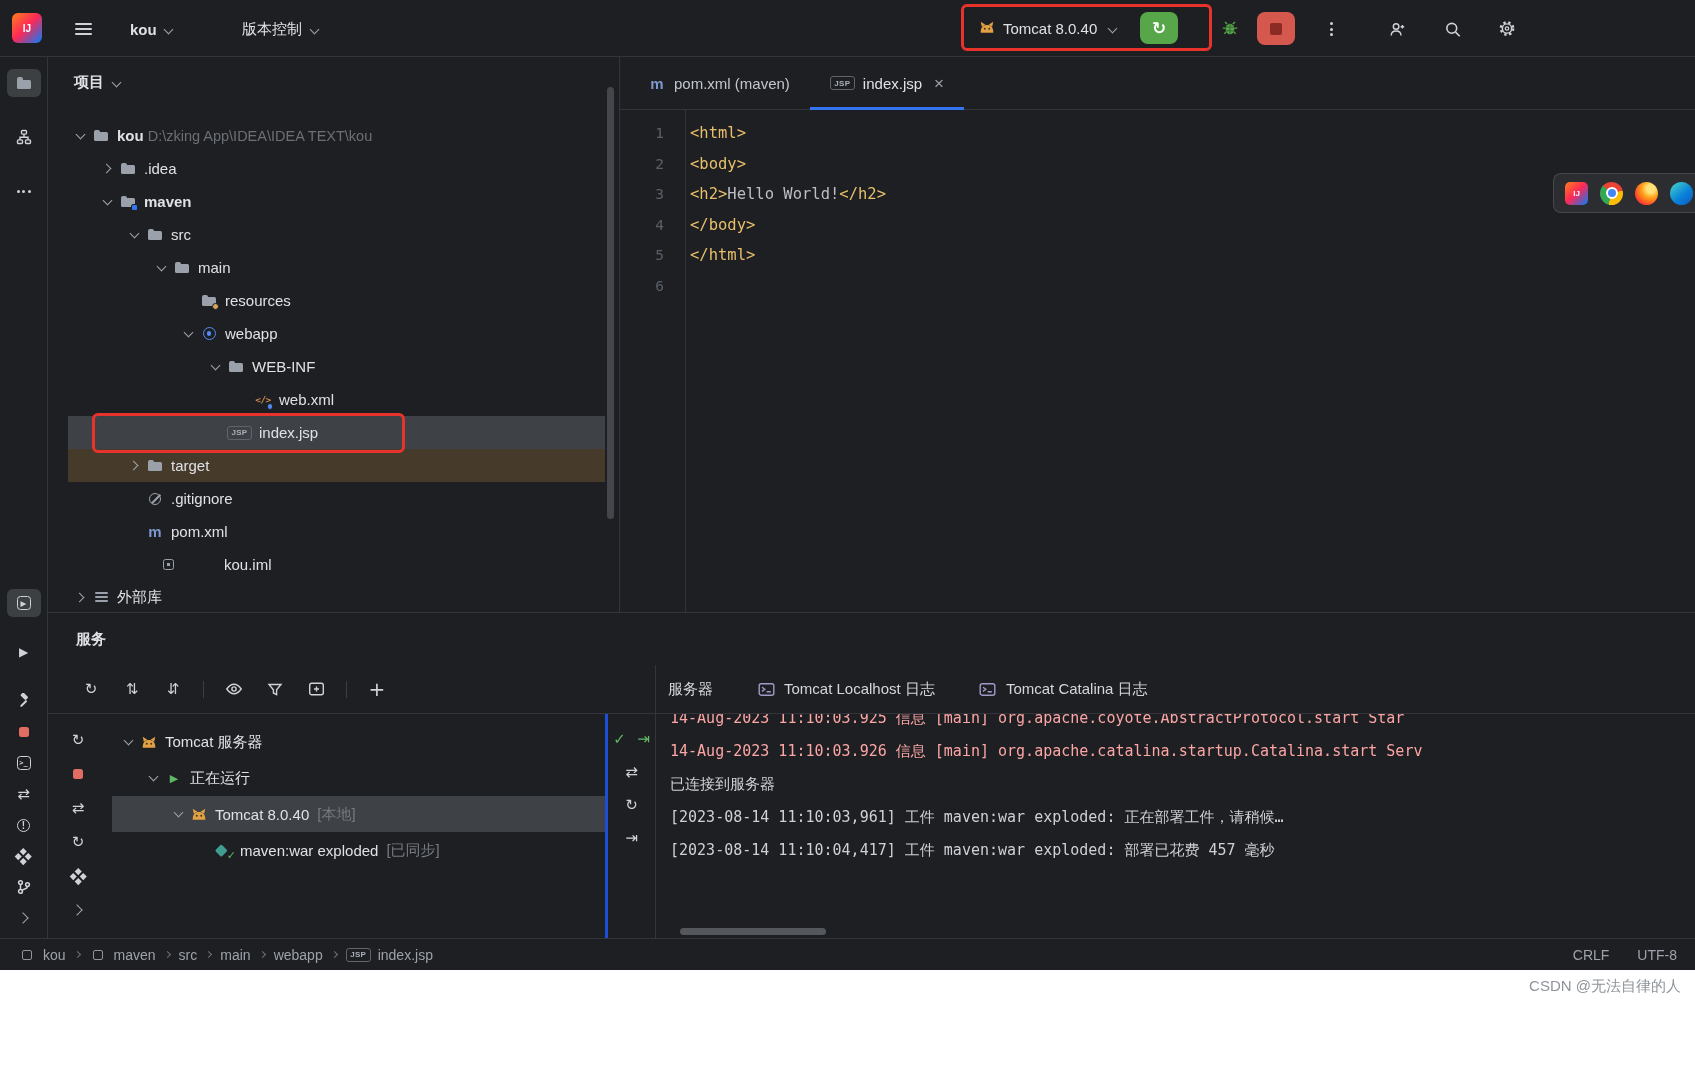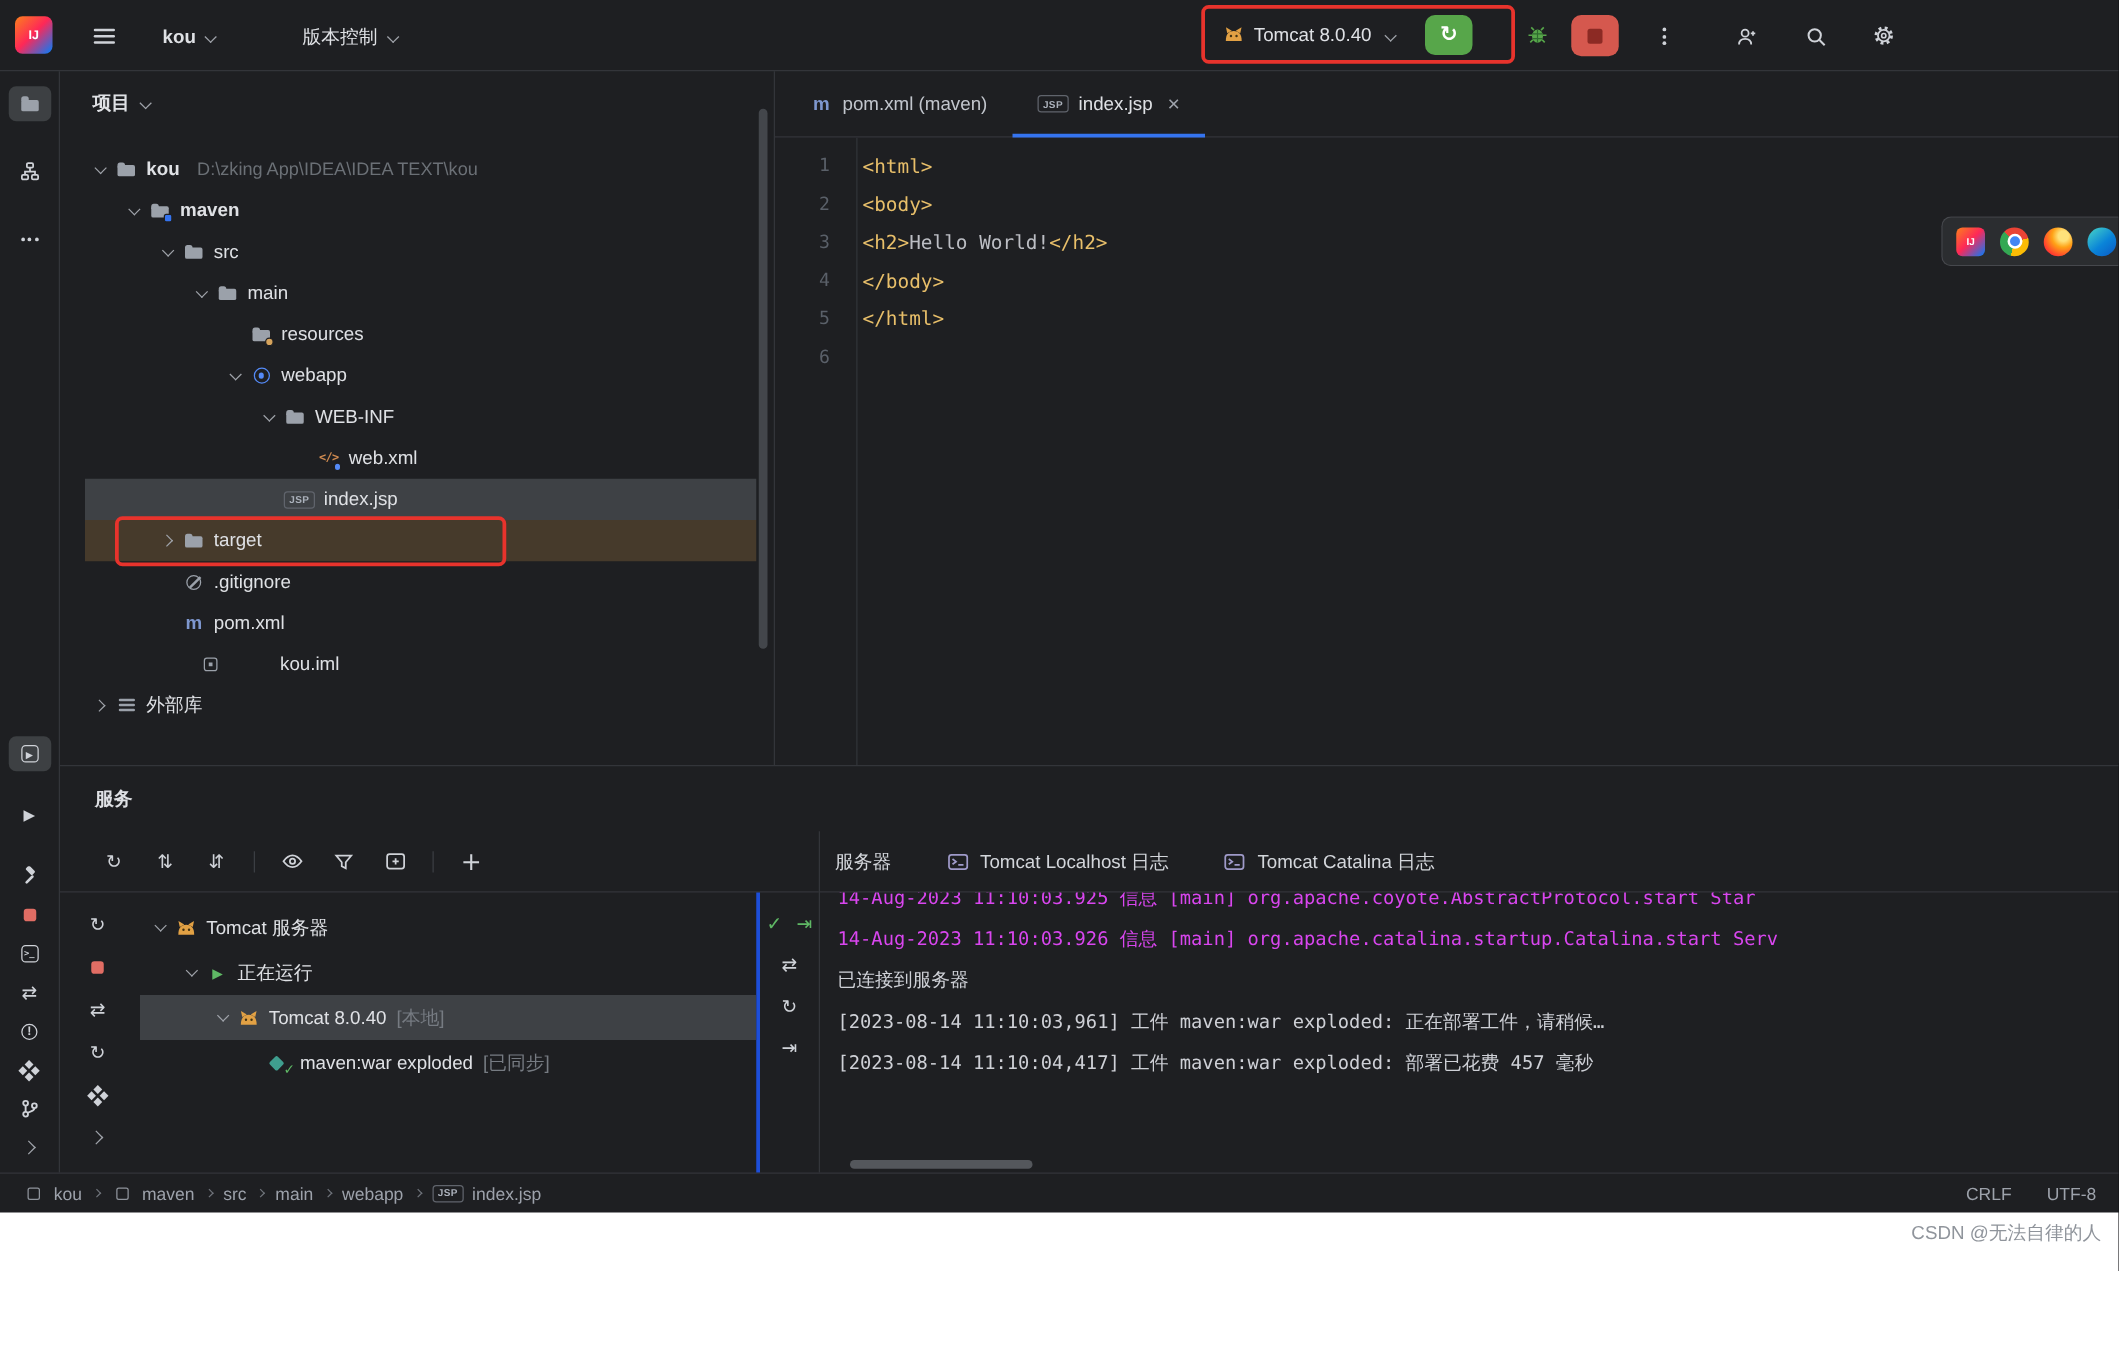--- a/index.html
+++ b/index.html
@@ -93,21 +93,21 @@
 #project{width:572px;flex:none;border-right:1px solid #33353a;position:relative;display:flex;flex-direction:column}
 #project-head{height:50px;display:flex;align-items:center;padding-left:26px;gap:4px;font-weight:600}
 #project-tree{flex:1;padding-top:12px;overflow:hidden}
 .trow{height:33px;display:flex;align-items:center;margin:0 14px 0 20px;white-space:nowrap}
 .trow .ic{margin:0 7px 0 4px}
 .trow.sel{background:#3e4145}
 .trow.row-target{background:#463a2b}
 .chevSpace{width:16px;height:16px;flex:none}
 .tlabel{color:#dfe1e5}
 .tlabel.b{font-weight:700}
-.thint{color:#6b7076;margin-left:14px;font-size:14.5px}
+.thint{color:#6b7076;margin-left:4px;font-size:14.5px}
 #project-scrollbar{position:absolute;right:5px;top:30px;width:7px;height:432px;background:#4a4d52;border-radius:4px;opacity:.85}
 
 
 #editor{flex:1;display:flex;flex-direction:column;position:relative;min-width:0}
 #tabbar{height:53px;display:flex;align-items:stretch;padding-left:8px;border-bottom:1px solid #33353a}
 .etab{display:flex;align-items:center;gap:8px;padding:0 20px;position:relative;color:#c2c6cd;cursor:pointer}
 .etab.active{color:#dfe1e5}
 .etab.active::after{content:'';position:absolute;left:0;right:0;bottom:-1px;height:3px;background:#3574f0}
 .etab .close{color:#9da2ab;margin-left:4px;font-size:17px;line-height:1}
 #code-wrap{flex:1;display:flex;position:relative;overflow:hidden}
@@ -140,21 +140,21 @@
 .suffix{color:#767b82;margin-left:8px}
 #svc-mid{width:47px;flex:none;display:flex;flex-direction:column;align-items:center;padding-top:14px}
 .midrow{display:flex;gap:2px;justify-content:center;margin-bottom:11px}
 .miniBtn.sm{width:22px;height:22px}
 #svc-right{flex:1;display:flex;flex-direction:column;min-width:0}
 #svc-tabs{height:49px;flex:none;display:flex;align-items:center;gap:44px;padding-left:12px;border-bottom:1px solid #33353a}
 .stab{display:flex;align-items:center;gap:9px;color:#d3d6db;cursor:pointer}
 #svc-log{flex:1;position:relative;overflow:hidden;padding-left:14px;
   font-family:"DejaVu Sans Mono",monospace;font-size:15px}
 .logline{height:33px;line-height:33px;white-space:nowrap;color:#ced0d6}
-.logline.red{color:#d946ef}
+.logline.red{color:#fca5a5}
 .logline.clipped{margin-top:-12px}
 #log-hscroll{position:absolute;left:24px;bottom:3px;width:146px;height:7px;background:#54575c;border-radius:4px}
 
 
 #statusbar{height:32px;border-top:1px solid #33353a;display:flex;align-items:center;padding:0 18px 0 18px;font-size:14px}
 #crumbs{display:flex;align-items:center;gap:9px}
 .crumb{display:flex;align-items:center;gap:7px;color:#9da2ab;cursor:pointer}
 .csep{width:5px;height:5px;border-right:1.5px solid #6f737a;border-bottom:1.5px solid #6f737a;transform:rotate(-45deg)}
 #status-right{margin-left:auto;display:flex;align-items:center}
 #status-right span{margin-left:28px;color:#9da2ab;cursor:pointer}
@@ -370,20 +370,30 @@
                 </span>
                 <span class="ic ic-folder">
                   <u class="ftab"></u>
                   <u class="fbody"></u>
                 </span>
                 <span class="tlabel b">kou</span>
                 <span class="thint">D:\zking App\IDEA\IDEA TEXT\kou</span>
               </div>
               <div class="trow" style="padding-left: 31px;">
                 <span class="chevbox">
+                  <i class="chev right"></i>
+                </span>
+                <span class="ic ic-folder">
+                  <u class="ftab"></u>
+                  <u class="fbody"></u>
+                </span>
+                <span class="tlabel">.idea</span>
+              </div>
+              <div class="trow" style="padding-left: 31px;">
+                <span class="chevbox">
                   <i class="chev down"></i>
                 </span>
                 <span class="ic ic-folder-module">
                   <u class="ftab"></u>
                   <u class="fbody"></u>
                   <u class="fbadge"></u>
                 </span>
                 <span class="tlabel b">maven</span>
               </div>
               <div class="trow" style="padding-left: 58px;">

